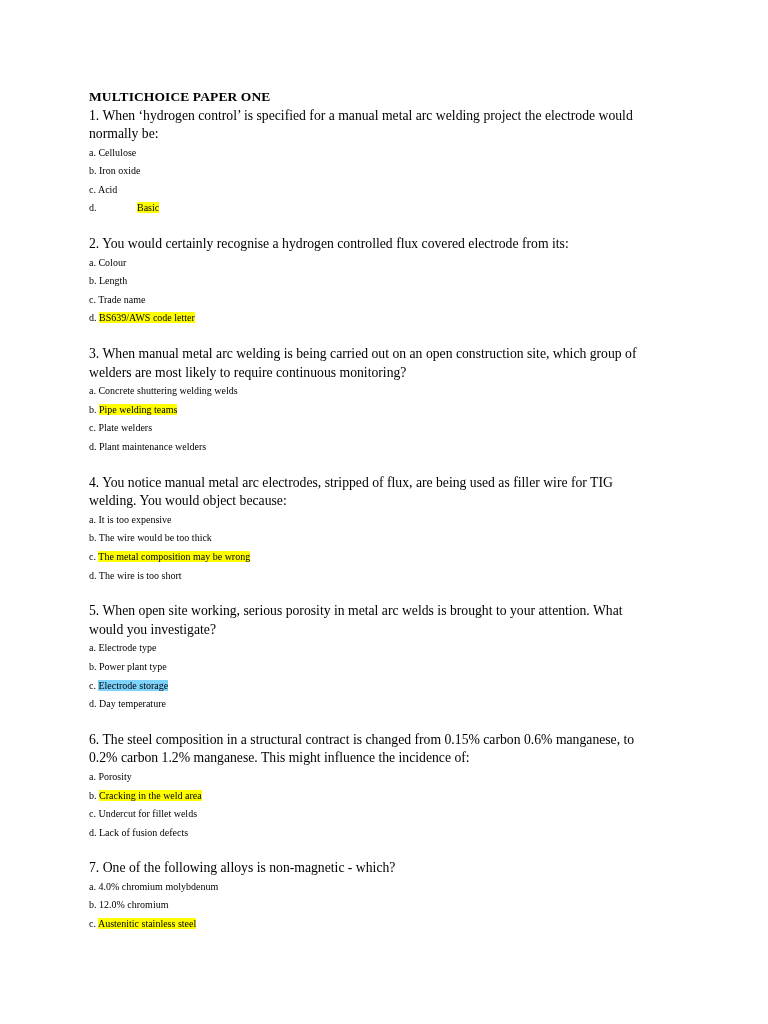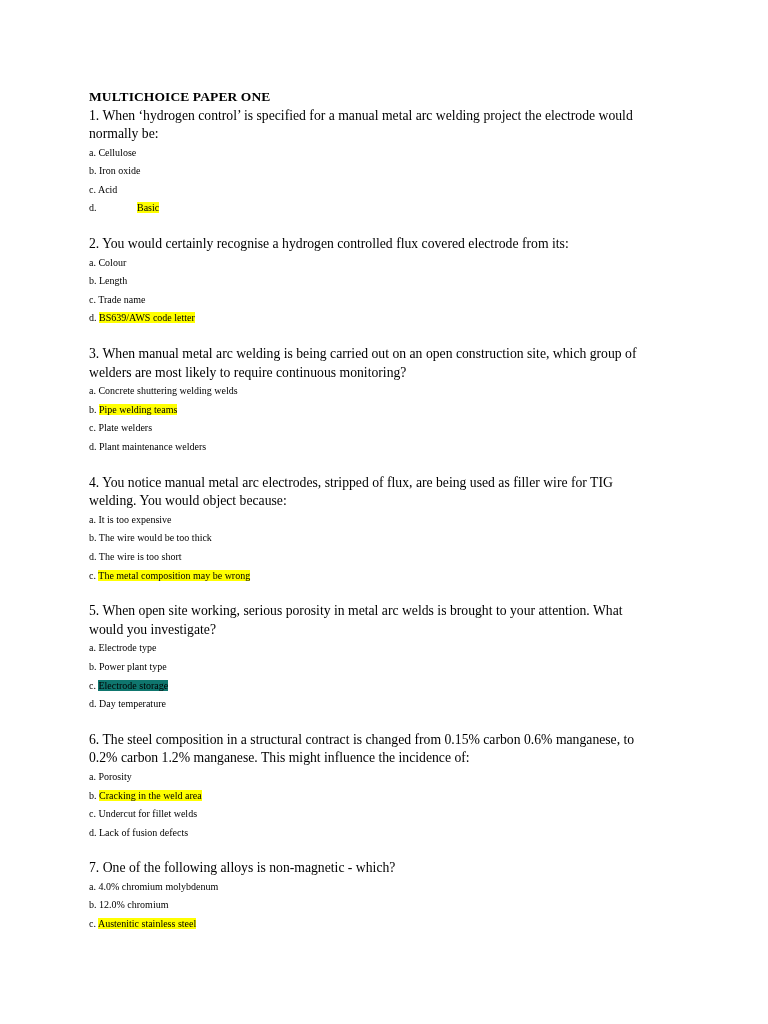--- a/index.html
+++ b/index.html
@@ -78,28 +78,28 @@
         <p class="q-stem">3. When manual metal arc welding is being carried out on an open construction site, which group of welders are most likely to require continuous monitoring?</p>
         <p class="q-option"><span class="opt-letter">a.</span> <span>Concrete shuttering welding welds</span></p>
         <p class="q-option"><span class="opt-letter">b.</span> <span class="hl" style="background: rgb(255, 255, 0);">Pipe welding teams</span></p>
         <p class="q-option"><span class="opt-letter">c.</span> <span>Plate welders</span></p>
         <p class="q-option"><span class="opt-letter">d.</span> <span>Plant maintenance welders</span></p>
       </div>
       <div class="question-block">
         <p class="q-stem">4. You notice manual metal arc electrodes, stripped of flux, are being used as filler wire for TIG welding. You would object because:</p>
         <p class="q-option"><span class="opt-letter">a.</span> <span>It is too expensive</span></p>
         <p class="q-option"><span class="opt-letter">b.</span> <span>The wire would be too thick</span></p>
+        <p class="q-option"><span class="opt-letter">c.</span> <span class="hl" style="background: rgb(255, 255, 0);">The metal composition may be wrong</span></p>
         <p class="q-option"><span class="opt-letter">d.</span> <span>The wire is too short</span></p>
-        <p class="q-option"><span class="opt-letter">c.</span> <span class="hl" style="background: rgb(255, 255, 0);">The metal composition may be wrong</span></p>
       </div>
       <div class="question-block">
         <p class="q-stem">5. When open site working, serious porosity in metal arc welds is brought to your attention. What would you investigate?</p>
         <p class="q-option"><span class="opt-letter">a.</span> <span>Electrode type</span></p>
         <p class="q-option"><span class="opt-letter">b.</span> <span>Power plant type</span></p>
-        <p class="q-option"><span class="opt-letter">c.</span> <span class="hl" style="background: #0f766e;">Electrode storage</span></p>
+        <p class="q-option"><span class="opt-letter">c.</span> <span class="hl" style="background: #7dd3fc;">Electrode storage</span></p>
         <p class="q-option"><span class="opt-letter">d.</span> <span>Day temperature</span></p>
       </div>
       <div class="question-block">
         <p class="q-stem">6. The steel composition in a structural contract is changed from 0.15% carbon 0.6% manganese, to 0.2% carbon 1.2% manganese. This might influence the incidence of:</p>
         <p class="q-option"><span class="opt-letter">a.</span> <span>Porosity</span></p>
         <p class="q-option"><span class="opt-letter">b.</span> <span class="hl" style="background: rgb(255, 255, 0);">Cracking in the weld area</span></p>
         <p class="q-option"><span class="opt-letter">c.</span> <span>Undercut for fillet welds</span></p>
         <p class="q-option"><span class="opt-letter">d.</span> <span>Lack of fusion defects</span></p>
       </div>
       <div class="question-block">

